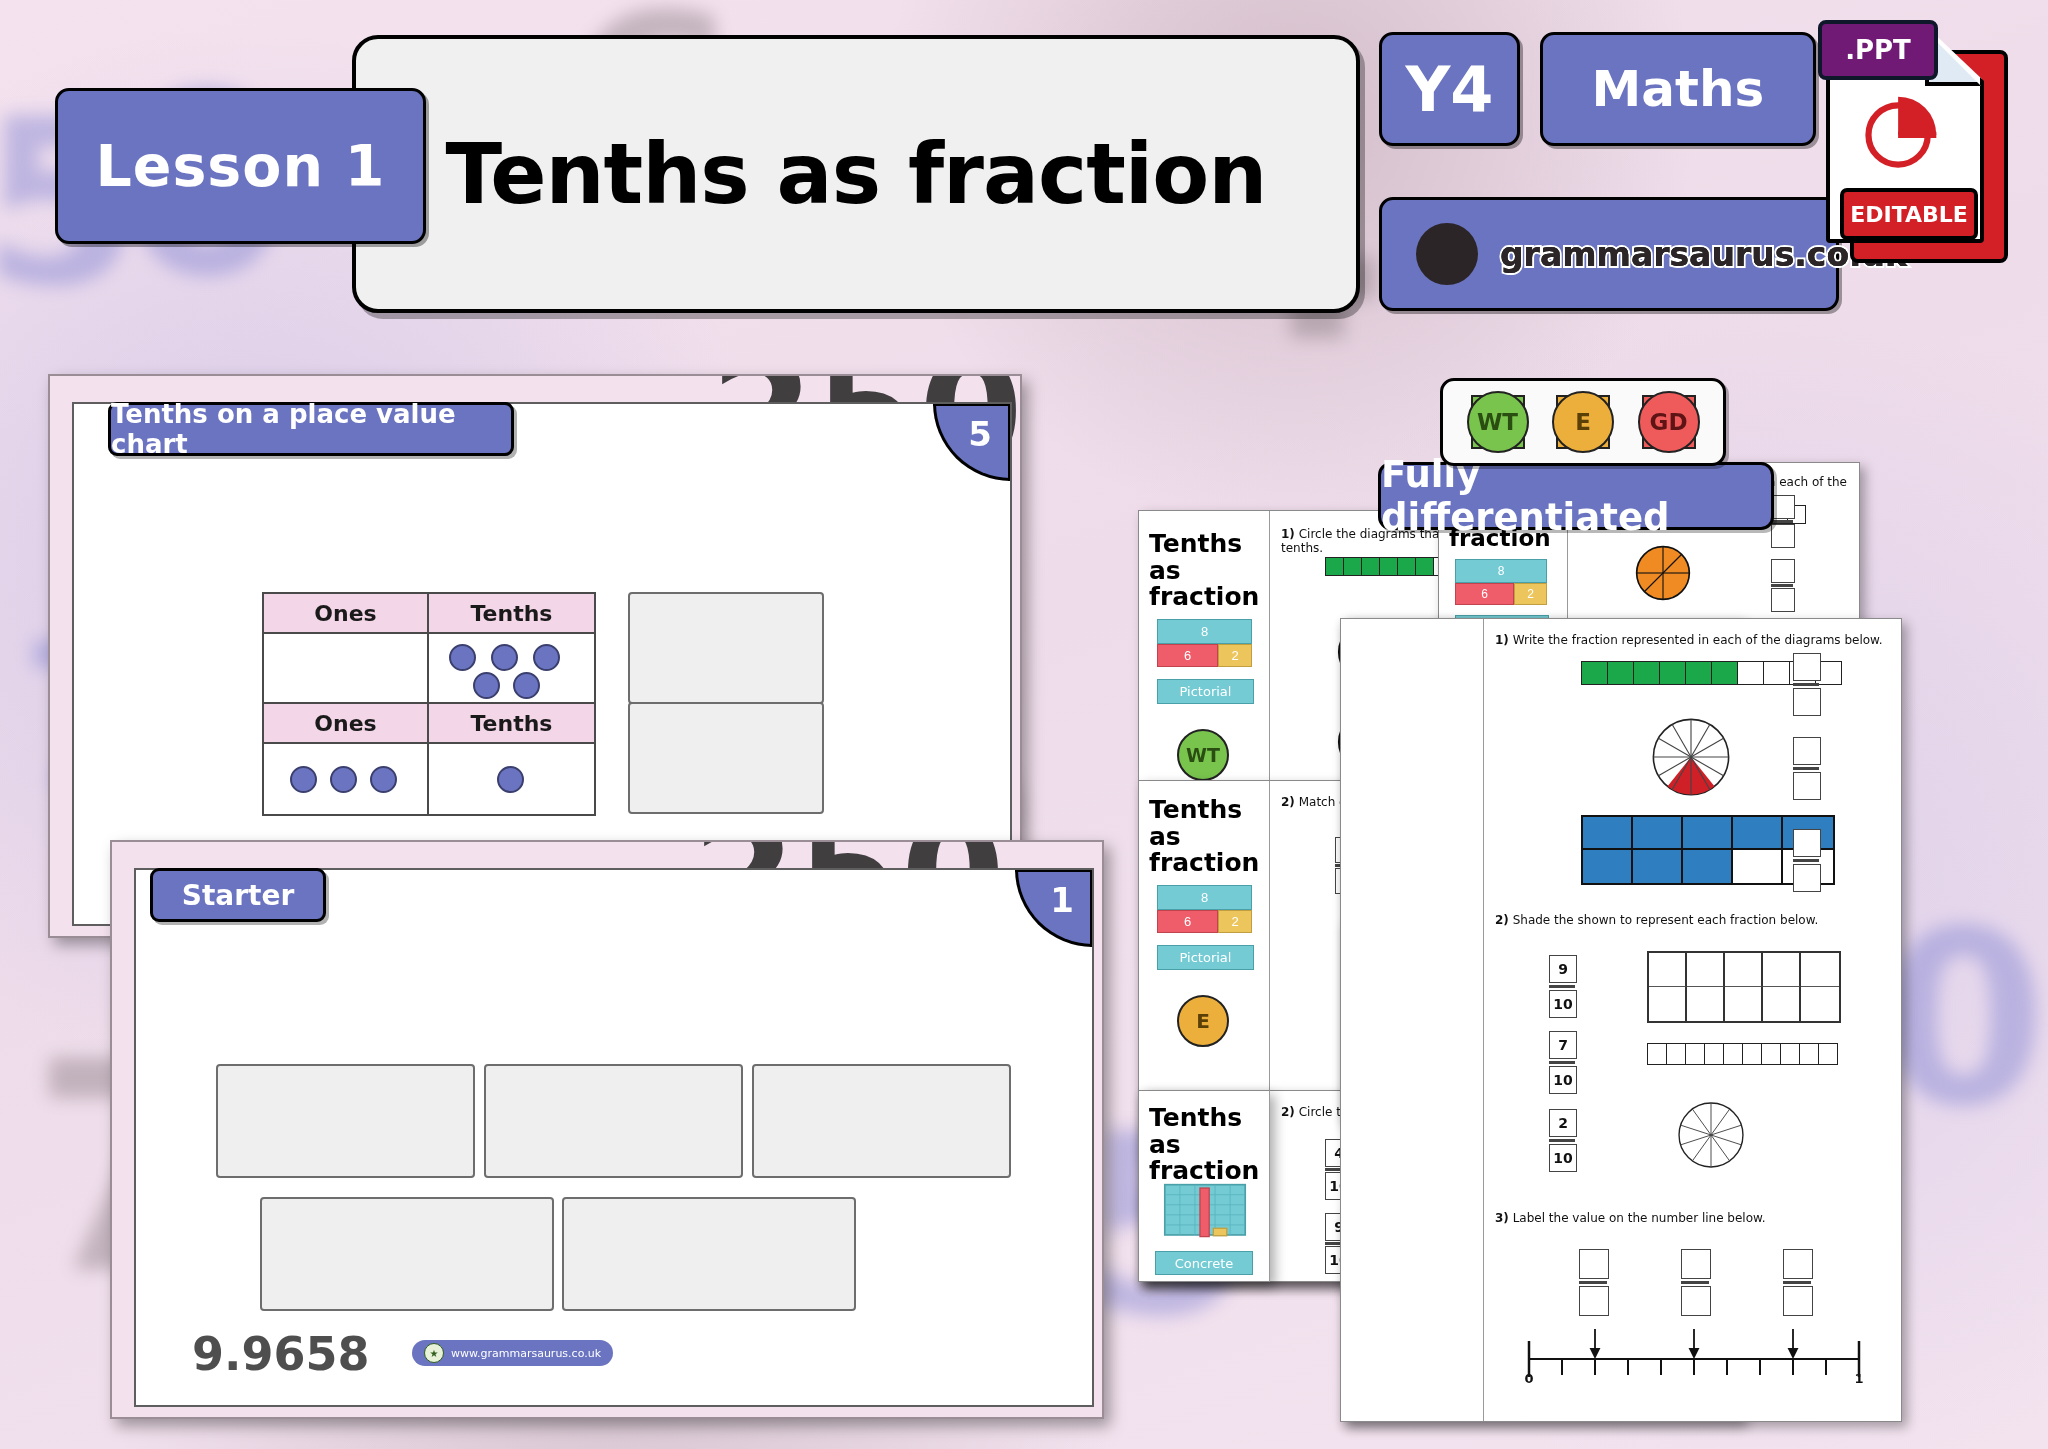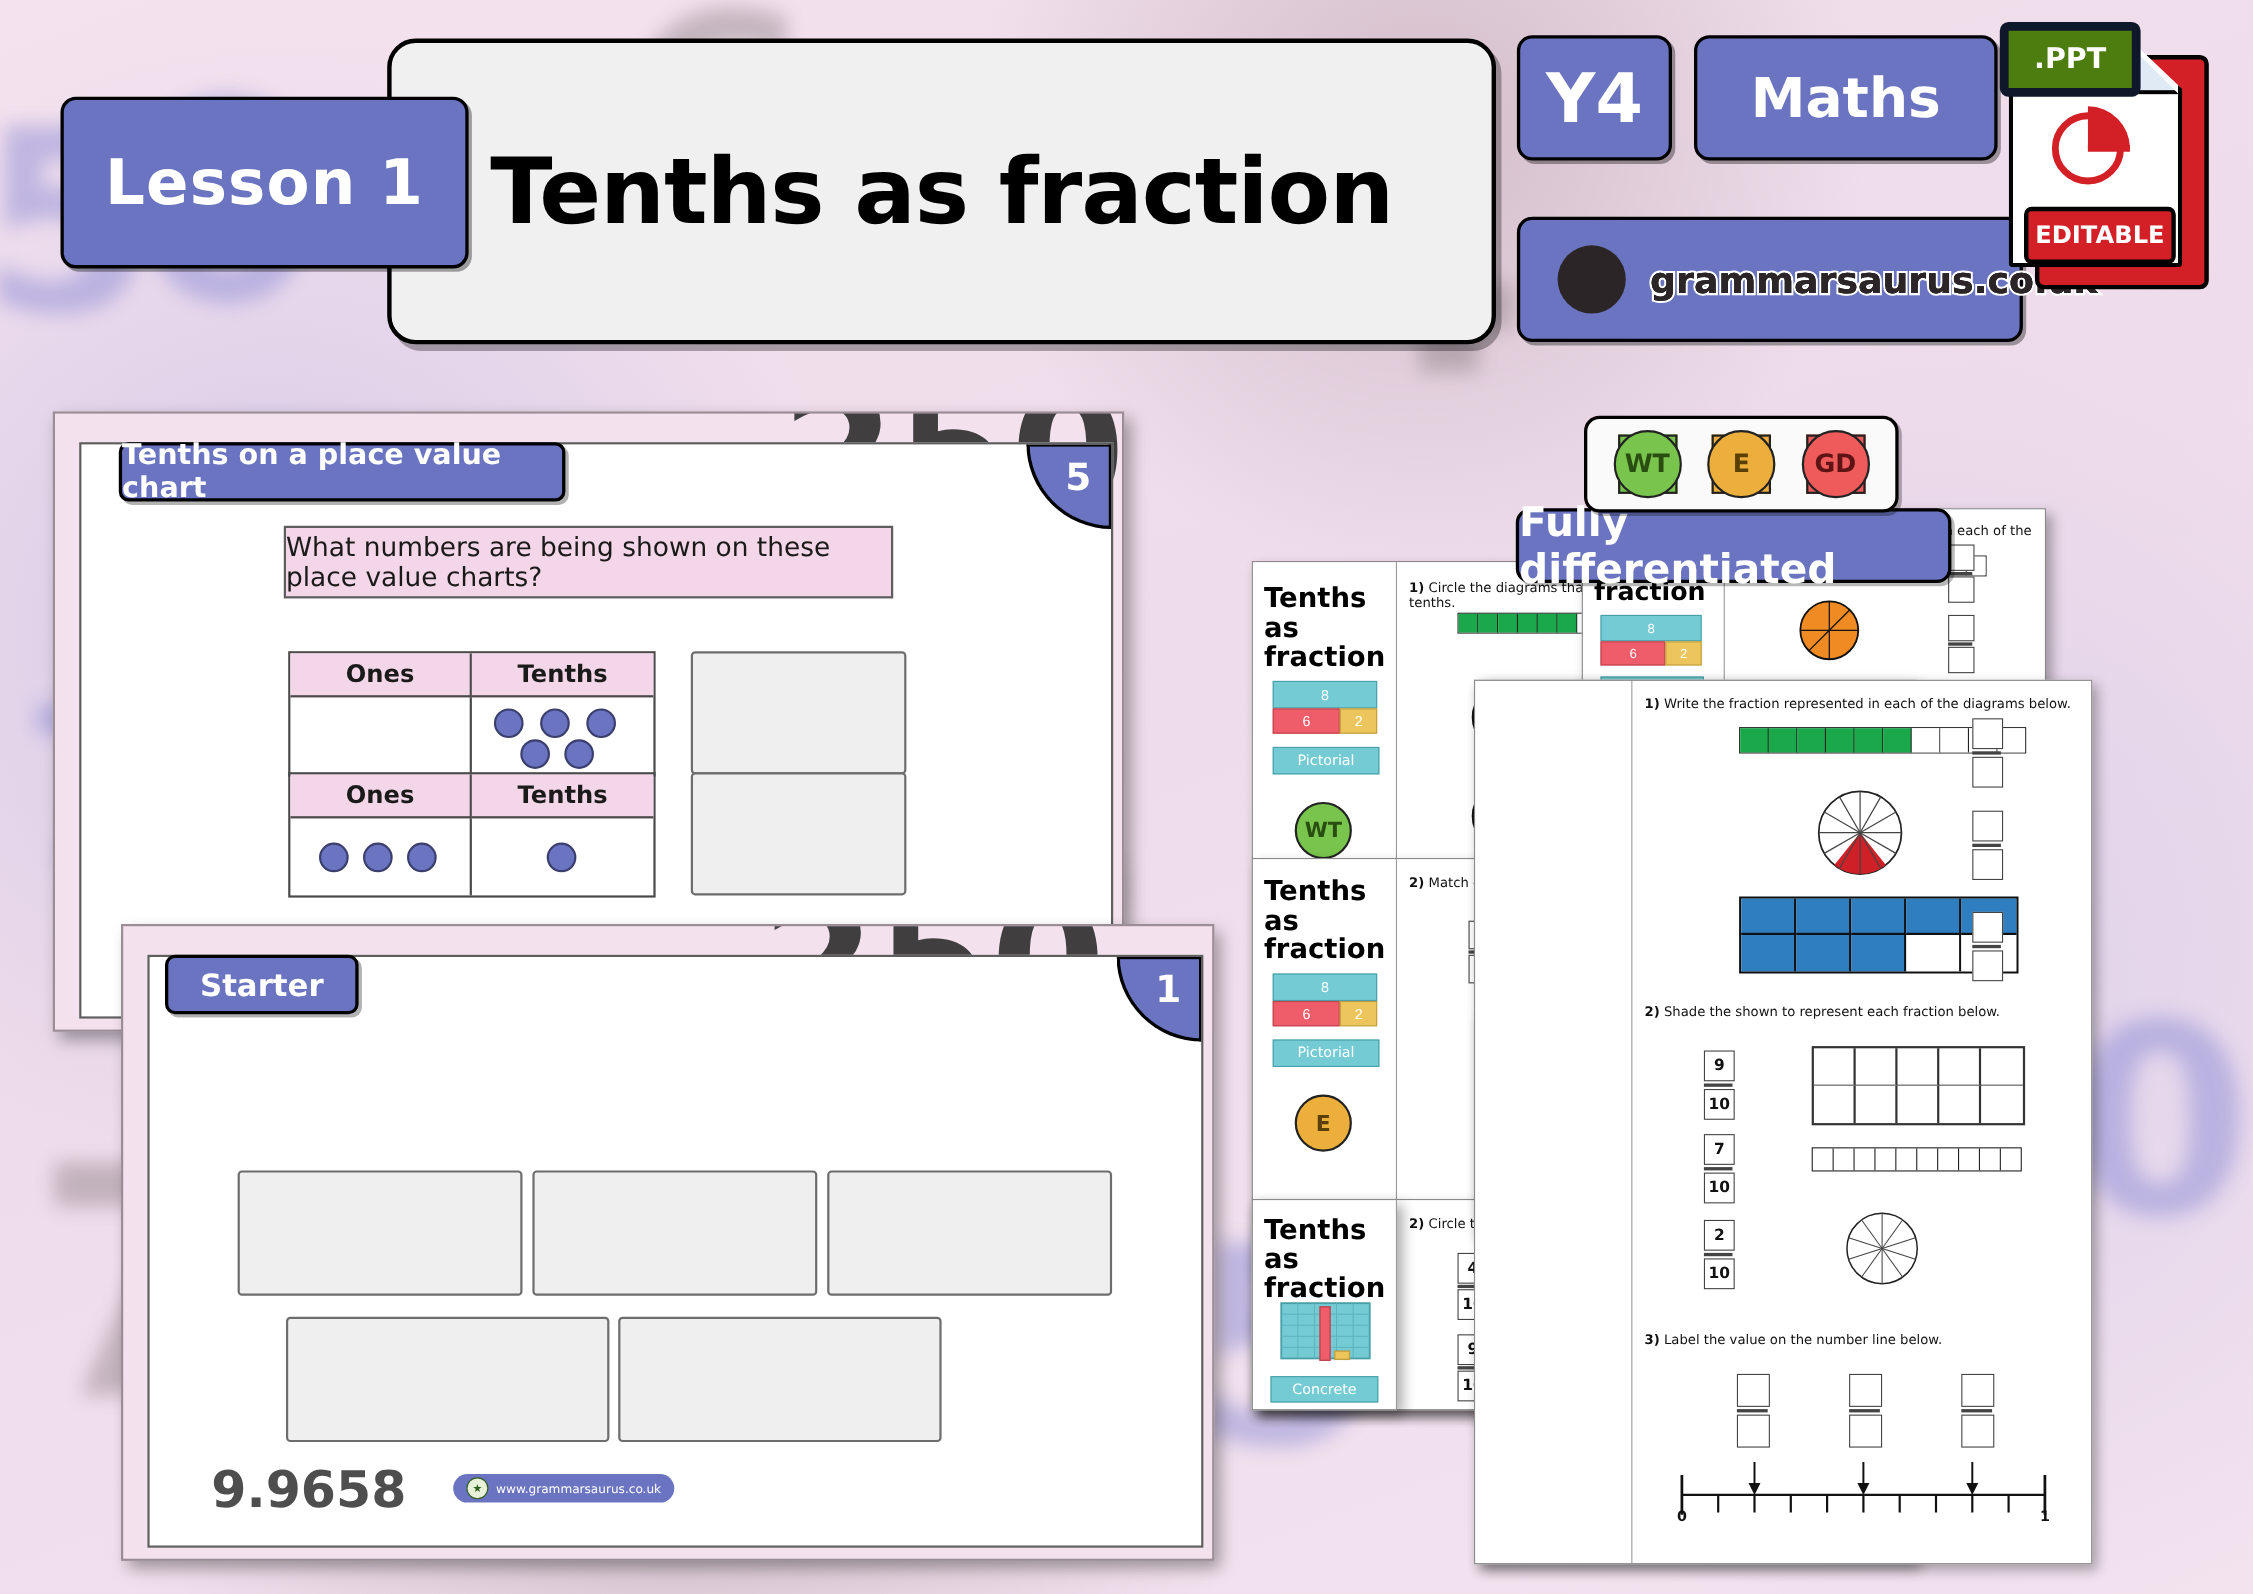--- a/index.html
+++ b/index.html
@@ -66,22 +66,22 @@
   #ppt-shadow{position:absolute;left:32px;top:30px;width:150px;height:205px;
      background:#d32027;border:4px solid #000;border-radius:8px;}
   #ppt-page{position:absolute;left:8px;top:10px;width:150px;height:205px;
      background:#fff;border:4px solid #000;border-radius:4px;
      clip-path:polygon(0 0,66% 0,100% 24%,100% 100%,0 100%);}
   #ppt-fold{position:absolute;left:107px;top:10px;width:52px;height:52px;
      background:#dfeaf4;border-left:4px solid #000;border-bottom:4px solid #000;
      clip-path:polygon(0 0,100% 100%,0 100%);}
   #ppt-pie{position:absolute;left:45px;top:72px;width:78px;height:78px;}
   #ppt-tag{
-    position:absolute;left:0px;top:0px;width:112px;height:52px;background:#4d7c0f;
-    border:8px solid #0f172a;border-radius:8px;display:flex;align-items:center;justify-content:center;
+    position:absolute;left:0px;top:0px;width:112px;height:52px;background:#701a75;
+    border:4px solid #0f172a;border-radius:8px;display:flex;align-items:center;justify-content:center;
     color:#fff;font-family:"DejaVu Sans",sans-serif;font-weight:700;font-size:26px;z-index:3;
   }
   #ppt-editable{
     position:absolute;left:22px;top:168px;width:130px;height:44px;background:#d32027;
     border:4px solid #000;border-radius:7px;display:flex;align-items:center;justify-content:center;
     color:#fff;font-family:"DejaVu Sans",sans-serif;font-weight:700;font-size:22px;z-index:3;
   }
   
   .slide{
     position:absolute;background:#f3e2ee;border:2px solid #9a8d95;
@@ -228,21 +228,20 @@
   <div id="ppt-editable">EDITABLE</div>
 </div>
 
 <div class="slide" style="left:48px;top:374px;width:970px;height:560px;z-index:10;">
   <div class="slide-bgnum" style="left:660px;top:-50px;font-size:150px;">250</div>
   <div class="slide-inner" style="left:22px;top:26px;right:8px;bottom:10px;">
     <div class="slide-num">5</div>
   </div>
   <div class="slide-tag" style="left:58px;top:26px;width:400px;height:48px;font-size:26px;">Tenths on a place value chart</div>
 
-  <div class="qbox" style="left:208px;top:102px;width:550px;height:62px;">What numbers are being shown on these place value charts?</div>
 
   <div class="pv" style="left:212px;top:216px;width:330px;">
     <div class="hd l">Ones</div>
     <div class="hd">Tenths</div>
     <div class="cl l"></div>
     <div class="cl">
       <span class="ctr" style="left:20px;top:10px;"></span>
       <span class="ctr" style="left:62px;top:10px;"></span>
       <span class="ctr" style="left:104px;top:10px;"></span>
       <span class="ctr" style="left:44px;top:38px;"></span>

